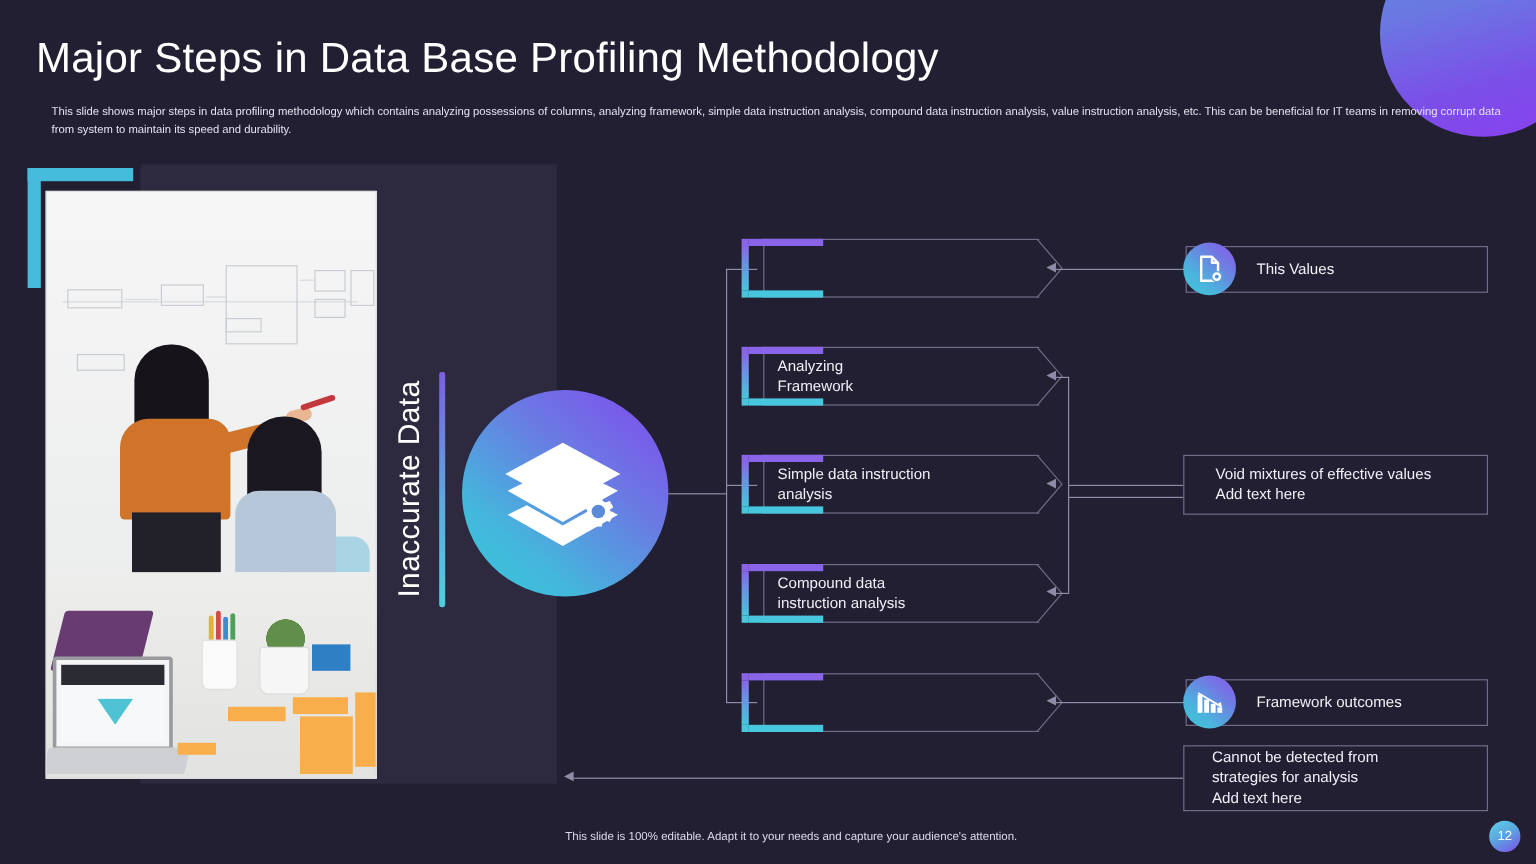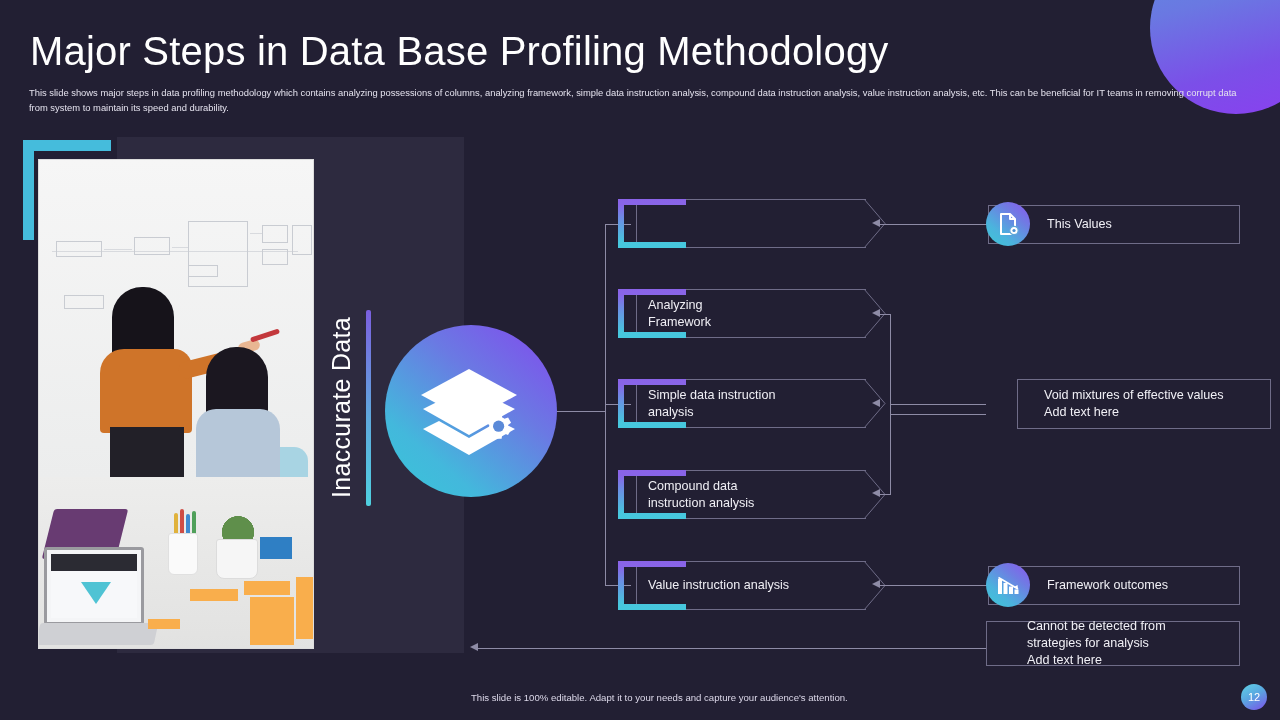--- a/index.html
+++ b/index.html
@@ -23,30 +23,30 @@
     right: -42px; top: -58px;
     width: 172px; height: 172px;
     border-radius: 50%;
     background: linear-gradient(165deg, #5d8fe0 0%, #6a78e2 35%, #7b4fe8 70%, #8a3ff0 100%);
   }
 
   
   .title {
     position: absolute;
     left: 30px; top: 29px;
-    font-size: 40px;
+    font-size: 35px;
     font-weight: 400;
     letter-spacing: 0.2px;
     color: #ffffff;
     white-space: nowrap;
     text-align: center;
   }
   .subtitle {
     position: absolute;
-    left: 29px; top: 86px;
+    left: 43px; top: 86px;
     width: 1212px;
     font-size: 9.4px;
     line-height: 14.5px;
     color: #e4e2ee;
   }
 
   
   .panel {
     position: absolute;
     left: 117px; top: 137px;
@@ -387,21 +387,20 @@
   </div>
 
   <div class="step" style="left:618px; top:561px; width:250px;">
     <div class="step-body" style="width:230px;"></div>
     <div class="step-tip" style="left:246px;">
       <svg width="22" height="49" viewBox="0 0 22 49">
           <polyline points="0,0 21,24.5 0,49" fill="none" stroke="#6f6c88" stroke-width="1"></polyline>
         </svg>
     </div>
     <div class="step-bracket"></div>
-    <div class="step-text">Value instruction analysis</div>
   </div>
 
   <div class="conn conn-h" style="left:880px; top:224px; width:108px;"></div>
   <div class="arrow-l" style="left:872px; top:219px;"></div>
 
   <div class="conn conn-h" style="left:890px; top:404px; width:96px;"></div>
   <div class="conn conn-v" style="left:890px; top:314px; height:180px;"></div>
   <div class="conn conn-h" style="left:880px; top:314px; width:11px;"></div>
   <div class="conn conn-h" style="left:880px; top:494px; width:11px;"></div>
   <div class="conn conn-h" style="left:890px; top:414px; width:96px;"></div>
@@ -420,40 +419,40 @@
   </div>
   <div class="rescircle" style="left:986px; top:202px;">
     <svg width="24" height="24" viewBox="0 0 24 24">
       <path d="M5 2 h9 l5 5 v15 H5 Z" fill="none" stroke="#ffffff" stroke-width="2" stroke-linejoin="round"></path>
       <path d="M14 2 v5 h5" fill="none" stroke="#ffffff" stroke-width="2" stroke-linejoin="round"></path>
       <circle cx="18" cy="18.5" r="4.2" fill="#ffffff" stroke="#5fa7d8" stroke-width="1.2"></circle>
       <circle cx="18" cy="18.5" r="1.6" fill="#4b8fd0"></circle>
     </svg>
   </div>
 
-  <div class="result" style="left:986px; top:379px; width:254px; height:50px; padding-left:26px;margin-left:31px;">
+  <div class="result" style="left:986px; top:379px; width:254px; height:50px; padding-left:26px;">
     <span class="result-text">Void mixtures of effective values
 Add text here</span>
   </div>
 
   <div class="result" style="left:988px; top:566px; width:252px; height:39px; padding-left:58px;">
     <span class="result-text">Framework outcomes</span>
   </div>
   <div class="rescircle" style="left:986px; top:563px;">
     <svg width="24" height="24" viewBox="0 0 24 24">
       <rect x="2" y="6" width="4" height="15" fill="#ffffff"></rect>
       <rect x="7.5" y="10" width="4" height="11" fill="#ffffff"></rect>
       <rect x="13" y="13.5" width="4" height="7.5" fill="#ffffff"></rect>
       <rect x="18.5" y="16.5" width="4" height="4.5" fill="#ffffff"></rect>
       <path d="M2.5 4.5 L22 16" fill="none" stroke="#ffffff" stroke-width="1.6"></path>
       <path d="M22 16 l-0.5 -4 l-3.8 2.2 Z" fill="#ffffff"></path>
     </svg>
   </div>
 
-  <div class="result" style="left:986px; top:621px; width:254px; height:45px; padding-left:40px;align-items:center;">
+  <div class="result" style="left:986px; top:621px; width:254px; height:55px; padding-left:23px;align-items:center;">
     <span class="result-text">Cannot be detected from
 strategies for analysis
 Add text here</span>
   </div>
 
   <div class="footer">This slide is 100% editable.  Adapt it to your needs and capture your audience's attention.</div>
   <div class="pagenum">12</div>
 
 </div>
 

